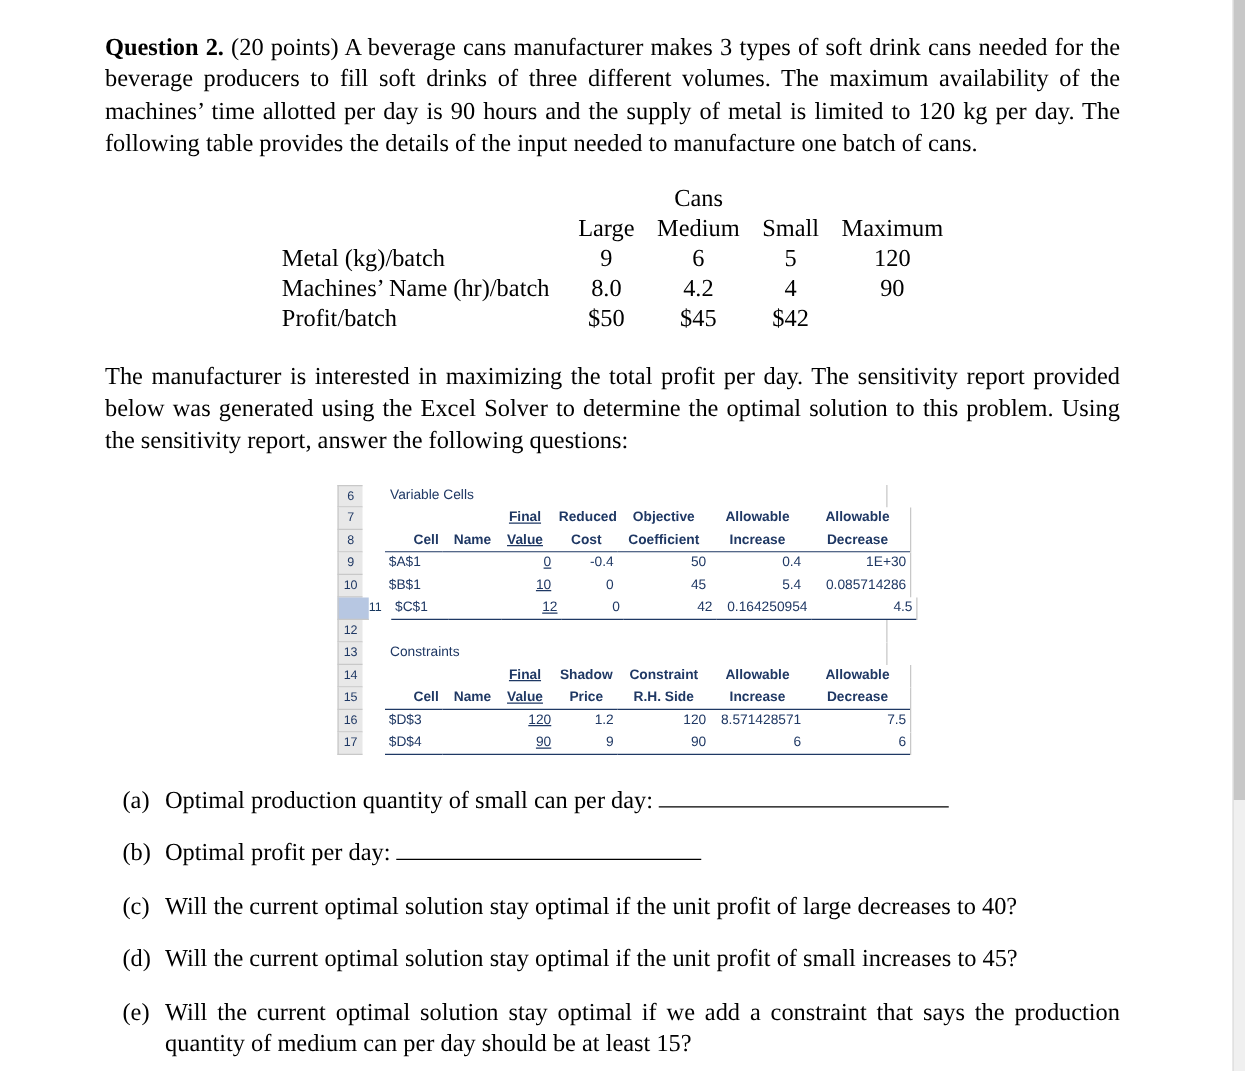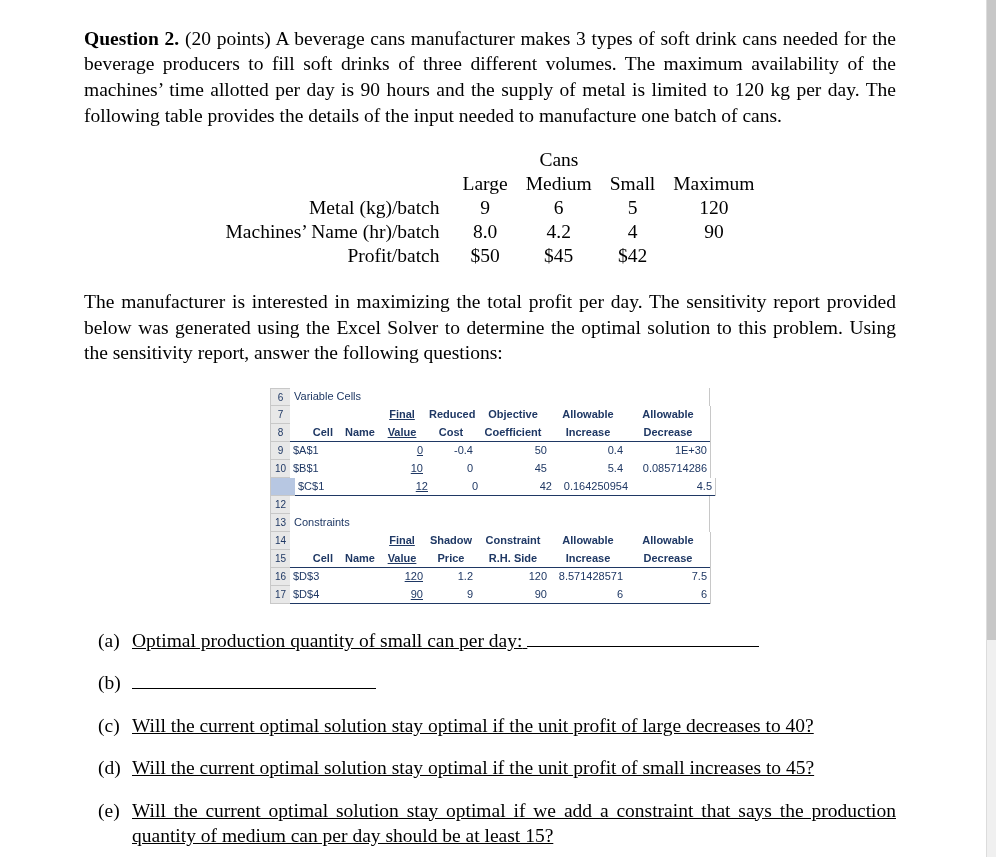--- a/index.html
+++ b/index.html
@@ -53,21 +53,21 @@
     border-collapse: collapse;
     font-size: 19.5px;
   }
   .cans-table td, .cans-table th {
     padding: 1px 9px;
     font-weight: normal;
     text-align: center;
     white-space: nowrap;
   }
   .cans-table td.rowlab {
-    text-align: right;
+    text-align: left;
     padding-right: 14px;
   }
   .cans-head-span {
     text-align: center;
   }
   .para2 {
     margin-top: 21px;
     font-size: 19.5px;
     line-height: 1.32;
     text-align: justify;
@@ -107,20 +107,21 @@
   .rowhdr.sel {
     background: #b7c7e2;
     color: #17375e;
     padding-left: 24px;
   }
   .cells {
     flex: 1;
     display: flex;
     background: #ffffff;
     border-right: 1px solid #c8c8c8;
+    margin-left: 18px;
   }
   .c {
     box-sizing: border-box;
     line-height: 17px;
     padding: 0 3px;
     white-space: nowrap;
     overflow: hidden;
   }
   .c-cell   { width: 46px; text-align: left; }
   .c-name   { width: 42px; text-align: left; }
@@ -146,21 +147,20 @@
     margin-bottom: 17px;
   }
   .qlabel {
     width: 34px;
     min-width: 34px;
     text-align: left;
   }
   .qtext {
     flex: 1;
     text-align: justify;
-    text-decoration: underline;
   }
   .blank {
     display: inline-block;
     border-bottom: 1.4px solid #000;
     height: 0.85em;
     vertical-align: baseline;
   }
   .blank-a { width: 232px; }
   .blank-b { width: 244px; }
 </style>
@@ -363,20 +363,21 @@
       <div class="qlabel">(a)</div>
       <div class="qtext">
         <span>Optimal production quantity of small can per day:</span>
         <span class="blank blank-a"></span>
       </div>
     </div>
 
     <div class="qitem">
       <div class="qlabel">(b)</div>
       <div class="qtext">
+        <span>Optimal profit per day:</span>
         <span class="blank blank-b"></span>
       </div>
     </div>
 
     <div class="qitem">
       <div class="qlabel">(c)</div>
       <div class="qtext">Will the current optimal solution stay optimal if the unit profit of large decreases to 40?</div>
     </div>
 
     <div class="qitem">

